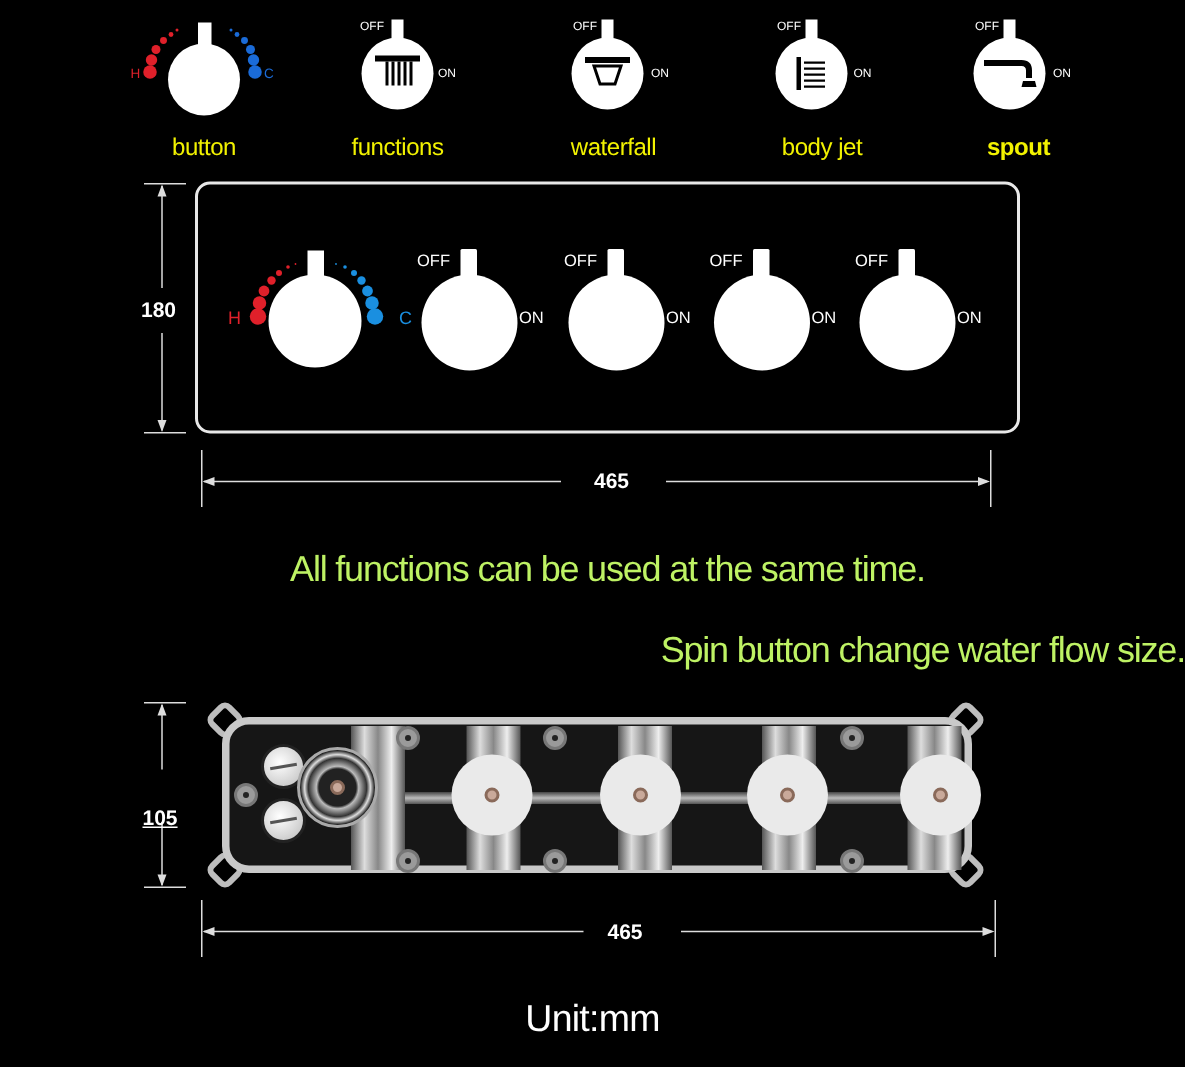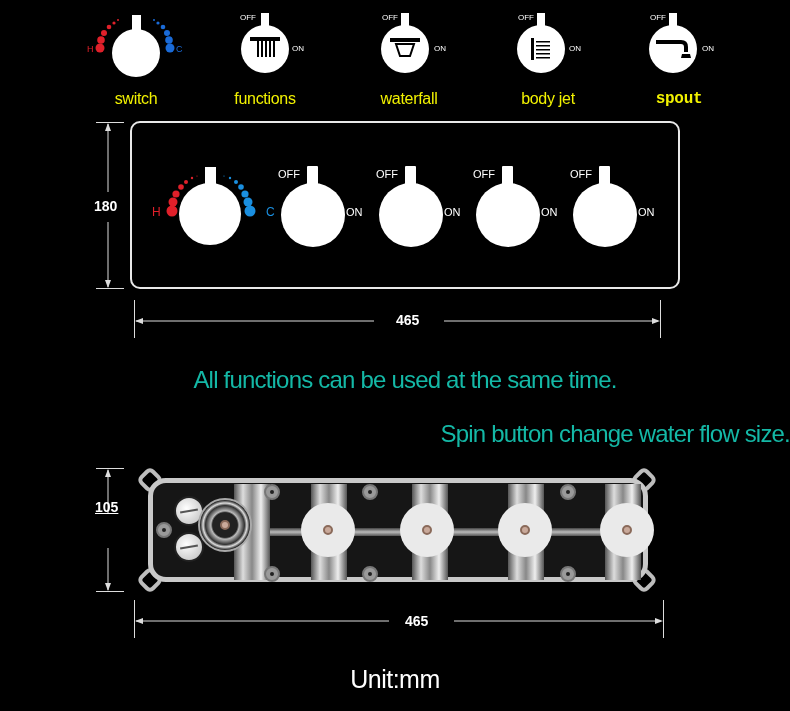--- a/index.html
+++ b/index.html
@@ -22,21 +22,21 @@
   .knob { position: absolute; width: 64px; height: 64px; border-radius: 50%; background: #fff; }
   .knob-stem { position: absolute; width: 11px; height: 22px; background: #fff; border-radius: 1px 1px 0 0; }
   .off-label { position: absolute; font-size: 11px; color: #fff; }
   .on-label { position: absolute; font-size: 11px; color: #fff; }
 
   
   .dim-line-v { position: absolute; width: 1px; background: #ddd; }
   .dim-line-h { position: absolute; height: 1px; background: #ddd; }
   .dim-text { position: absolute; font-size: 14px; font-weight: bold; color: #fff; }
 
-  .headline { position: absolute; left: 0; width: 790px; text-align: center; font-size: 24px; color: #14b8a6; letter-spacing: -0.8px; padding-left: 20px; }
+  .headline { position: absolute; left: 0; width: 790px; text-align: center; font-size: 24px; color: #bef264; letter-spacing: -0.8px; padding-left: 20px; }
   .unit { position: absolute; left: 0; width: 790px; text-align: center; top: 665px; font-size: 25px; color: #fff; letter-spacing: -0.5px; }
 
   
   .valve { position: absolute; left: 140px; top: 470px; width: 518px; height: 124px; }
   .valve-frame { position: absolute; left: 8px; top: 8px; width: 500px; height: 104px; border: 5px solid #c9c9c9; border-radius: 18px; background: #161616; }
   .ear { position: absolute; width: 20px; height: 20px; border: 4px solid #bdbdbd; border-radius: 6px; background: #000; transform: rotate(45deg); }
   .cart { position: absolute; width: 54px; height: 54px; border-radius: 50%; background: #eaeaea; top: 33px; }
   .cart-pin { position: absolute; width: 10px; height: 10px; border-radius: 50%; background: #c9a99a; border: 2px solid #8a6a5a; left: 50%; top: 50%; margin: -5px 0 0 -5px; }
   .pipe-v { position: absolute; width: 36px; background: linear-gradient(90deg,#555,#ddd,#888,#eee,#555); }
   .pipe-h { position: absolute; height: 8px; background: linear-gradient(180deg,#444,#bbb,#555); top: 58px; }
@@ -63,21 +63,21 @@
       <circle cx="84" cy="13" r="1.6" fill="#1a6bd8"></circle>
       <circle cx="89" cy="17" r="2.3" fill="#1a6bd8"></circle>
       <circle cx="93" cy="23" r="3" fill="#1a6bd8"></circle>
       <circle cx="95" cy="30" r="3.8" fill="#1a6bd8"></circle>
       <circle cx="96" cy="38" r="4.5" fill="#1a6bd8"></circle>
       <rect x="58" y="5" width="9" height="18" fill="#fff"></rect>
       <circle cx="62" cy="43" r="24" fill="#fff"></circle>
     </svg>
     <span class="hc-h" style="left:13px;top:34px;">H</span>
     <span class="hc-c" style="left:102px;top:34px;">C</span>
-    <div class="legend-label" style="left:7px;">switch</div>
+    <div class="legend-label" style="left:7px;">button</div>
   </div>
 
   <div class="legend-item" style="left:208px;">
     <span class="legend-off" style="left:32px;">OFF</span>
     <svg class="abs" style="left:0;top:0;" width="110" height="75">
       <rect x="53" y="3" width="8" height="18" fill="#fff"></rect>
       <circle cx="57" cy="39" r="24" fill="#fff"></circle>
       <rect x="42" y="27" width="30" height="4" fill="#000"></rect>
       <rect x="49" y="31" width="2" height="16" fill="#000"></rect>
       <rect x="53" y="31" width="2" height="16" fill="#000"></rect>
@@ -119,21 +119,21 @@
 
   <div class="legend-item" style="left:623px;">
     <span class="legend-off" style="left:27px;">OFF</span>
     <svg class="abs" style="left:0;top:0;" width="110" height="75">
       <rect x="46" y="3" width="8" height="18" fill="#fff"></rect>
       <circle cx="50" cy="39" r="24" fill="#fff"></circle>
       <path d="M33 32 L58 32 Q63 32 63 37 L63 42" fill="none" stroke="#000" stroke-width="4"></path>
       <path d="M59 44 L67 44 L68 48 L58 48 Z" fill="#000"></path>
     </svg>
     <span class="legend-on" style="left:79px;">ON</span>
-    <div class="legend-label bold" style="left:1px;font-family:Liberation Mono, monospace;">spout</div>
+    <div class="legend-label bold" style="left:1px;">spout</div>
   </div>
 </div>
 
 <div>
 
   <div class="dim-line-h" style="left:96px;top:122px;width:28px;"></div>
   <div class="dim-line-h" style="left:96px;top:288px;width:28px;"></div>
   <svg class="abs" style="left:102px;top:122px;" width="12" height="167">
     <line x1="6" y1="2" x2="6" y2="70" stroke="#ddd" stroke-width="1"></line>
     <line x1="6" y1="100" x2="6" y2="165" stroke="#ddd" stroke-width="1"></line>
@@ -202,21 +202,21 @@
 <div>
 
   <div class="dim-line-h" style="left:96px;top:468px;width:28px;"></div>
   <div class="dim-line-h" style="left:96px;top:591px;width:28px;"></div>
   <svg class="abs" style="left:102px;top:468px;" width="12" height="124">
     <line x1="6" y1="2" x2="6" y2="45" stroke="#ddd" stroke-width="1"></line>
     <line x1="6" y1="80" x2="6" y2="122" stroke="#ddd" stroke-width="1"></line>
     <path d="M6 1 L3 9 L9 9 Z" fill="#ddd"></path>
     <path d="M6 123 L3 115 L9 115 Z" fill="#ddd"></path>
   </svg>
-  <div class="dim-text" style="left:95px;top:499px;text-decoration:underline;">105</div>
+  <div class="dim-text" style="left:95px;top:537px;text-decoration:underline;">105</div>
 
   <div class="valve">
     <div class="ear" style="left:0;top:0;"></div>
     <div class="ear" style="left:0;top:100px;"></div>
     <div class="ear" style="left:494px;top:0;"></div>
     <div class="ear" style="left:494px;top:100px;"></div>
     <div class="valve-frame"></div>
 
     <div class="pipe-h" style="left:110px;width:380px;"></div>
 

